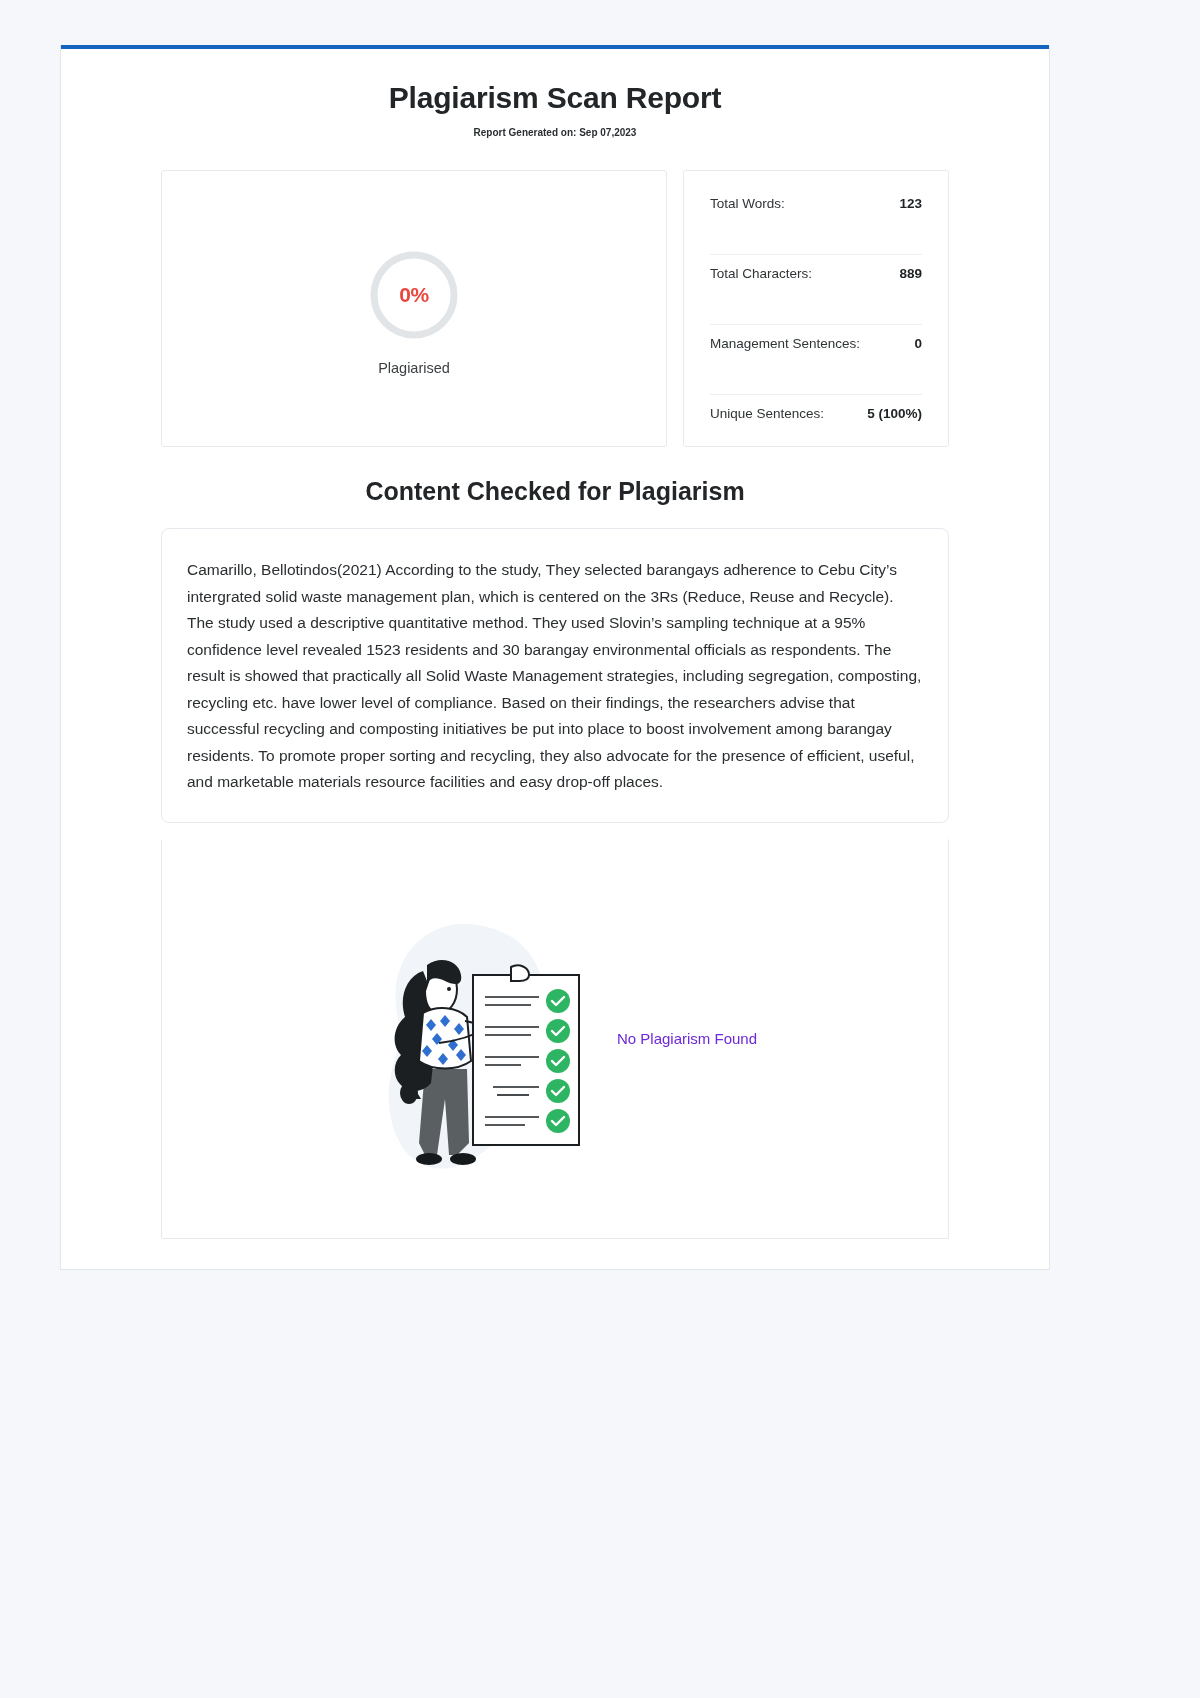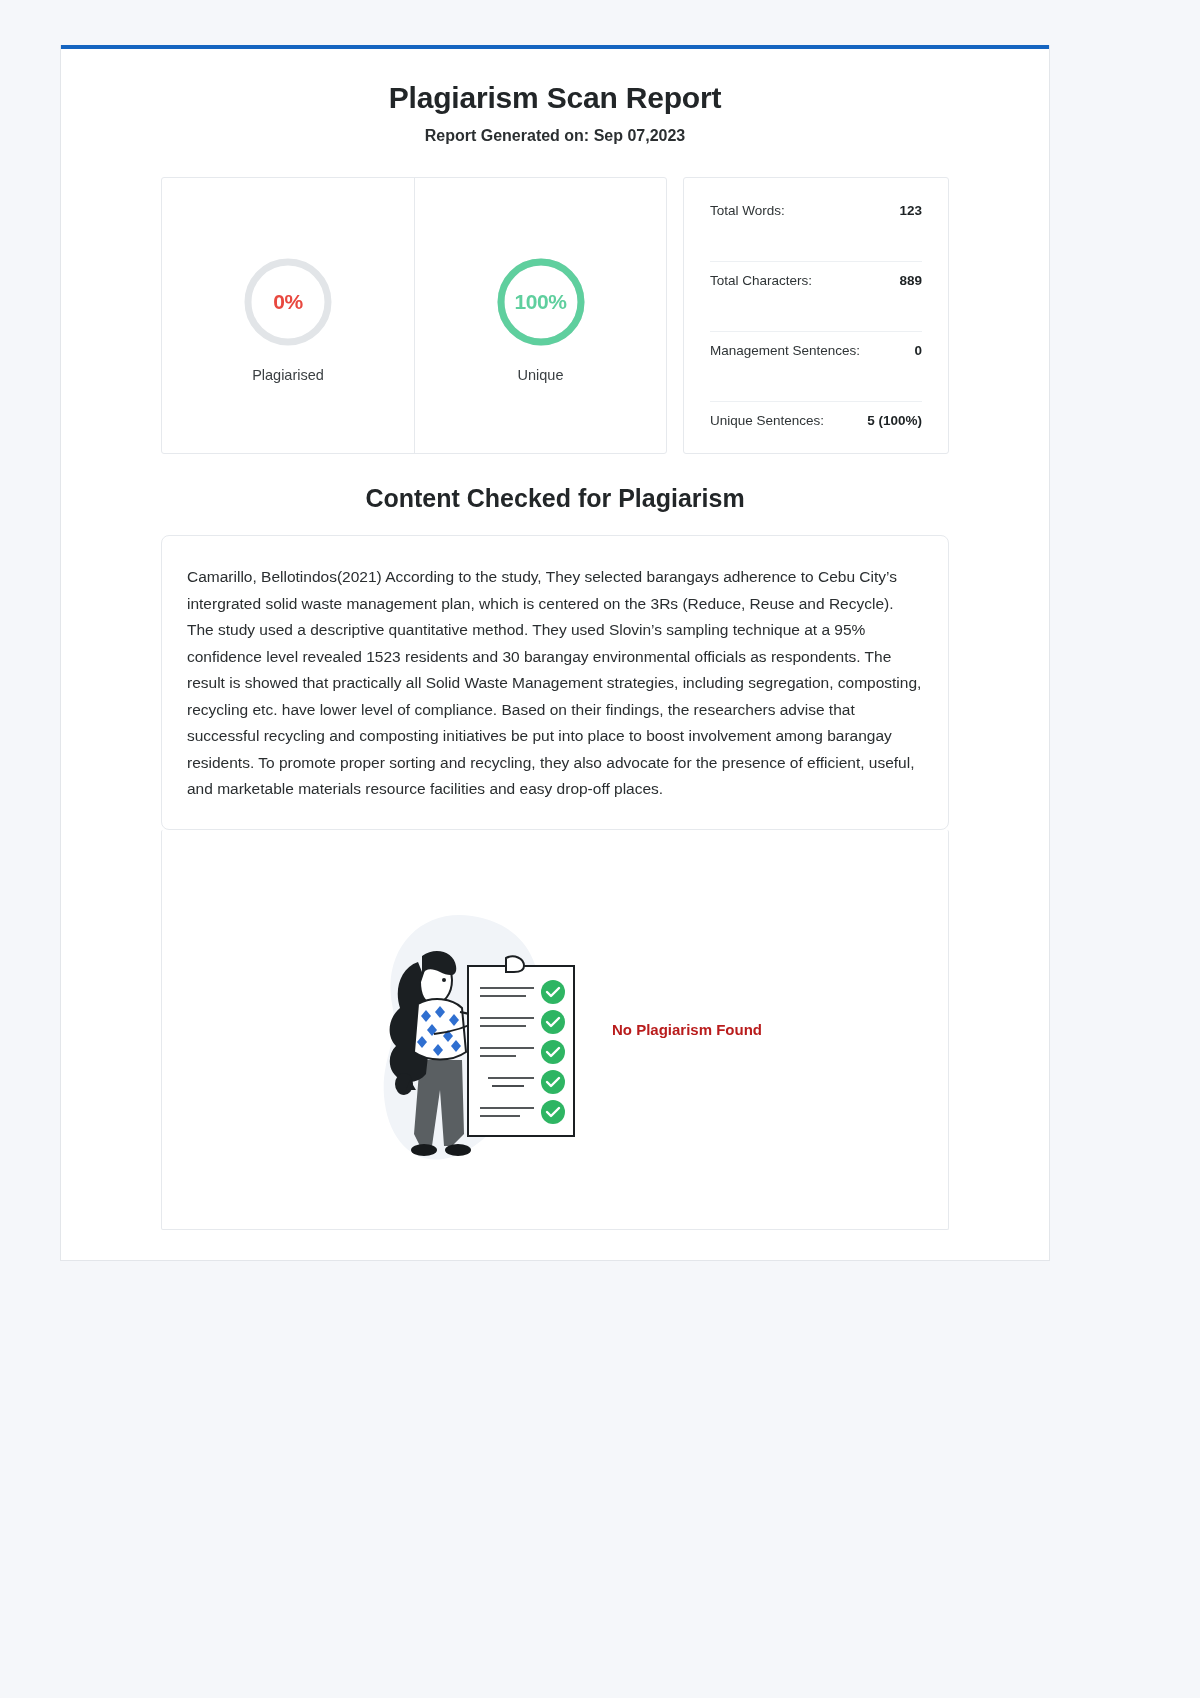--- a/index.html
+++ b/index.html
@@ -39,21 +39,21 @@
   .report-title {
     text-align: center;
     font-size: 30px;
     font-weight: bold;
     color: #222628;
     letter-spacing: -0.2px;
     margin-top: 32px;
   }
   .report-date {
     text-align: center;
-    font-size: 16px;
+    font-size: 10px;
     font-weight: bold;
     color: #2b2f31;
     margin-top: 12px;
   }
 
   
   .summary-row {
     display: flex;
     margin: 32px 100px 0 100px;
     align-items: stretch;
@@ -121,21 +121,21 @@
 
   
   .section-title {
     text-align: center;
     font-size: 25px;
     font-weight: bold;
     color: #222628;
     margin-top: 30px;
   }
   .content-box {
-    margin: 22px 100px 0 100px;
+    margin: 22px 100px 16px 100px;
     border: 1px solid #e6e9ed;
     border-radius: 8px;
     background: #fff;
     padding: 28px 25px 26px 25px;
   }
   .content-text {
     font-size: 15.5px;
     line-height: 26.5px;
     color: #2a2e30;
     text-align: left;
@@ -150,22 +150,22 @@
     background: #fff;
     height: 400px;
     display: flex;
     align-items: center;
     justify-content: center;
     gap: 34px;
   }
   .illustration { width: 230px; height: 290px; }
   .result-text {
     font-size: 15px;
-    font-weight: bold;
-    color: #b91c1c;
+    font-weight: normal;
+    color: #6d28d9;
     white-space: nowrap;
   }
 
   
   .footer {
     position: absolute;
     left: 0;
     bottom: 0;
     width: 1200px;
     background: #ffffff;
@@ -190,30 +190,20 @@
         <div class="gauge-cell">
           <div class="donut">
             <svg viewBox="0 0 94 94" width="94" height="94">
               <circle cx="47" cy="47" r="40" fill="none" stroke="#e2e5e8" stroke-width="7"></circle>
             </svg>
             <span class="donut-label" style="color:#e8483f">0%</span>
           </div>
           <div class="gauge-caption">Plagiarised</div>
         </div>
 
-        <div class="gauge-cell">
-          <div class="donut">
-            <svg viewBox="0 0 94 94" width="94" height="94">
-              <circle cx="47" cy="47" r="40" fill="none" stroke="#e2e5e8" stroke-width="7"></circle>
-              <circle cx="47" cy="47" r="40" fill="none" stroke="#5fcf9e" stroke-width="7" stroke-dasharray="251.3 251.3" stroke-dashoffset="0" transform="rotate(-90 47 47)" stroke-linecap="round"></circle>
-            </svg>
-            <span class="donut-label" style="color:#5fcf9e">100%</span>
-          </div>
-          <div class="gauge-caption">Unique</div>
-        </div>
 
       </div>
 
       <div class="summary-right">
         <div class="stat-row">
           <span>Total Words:</span>
           <span class="stat-value">123</span>
         </div>
         <div class="stat-row">
           <span>Total Characters:</span>

